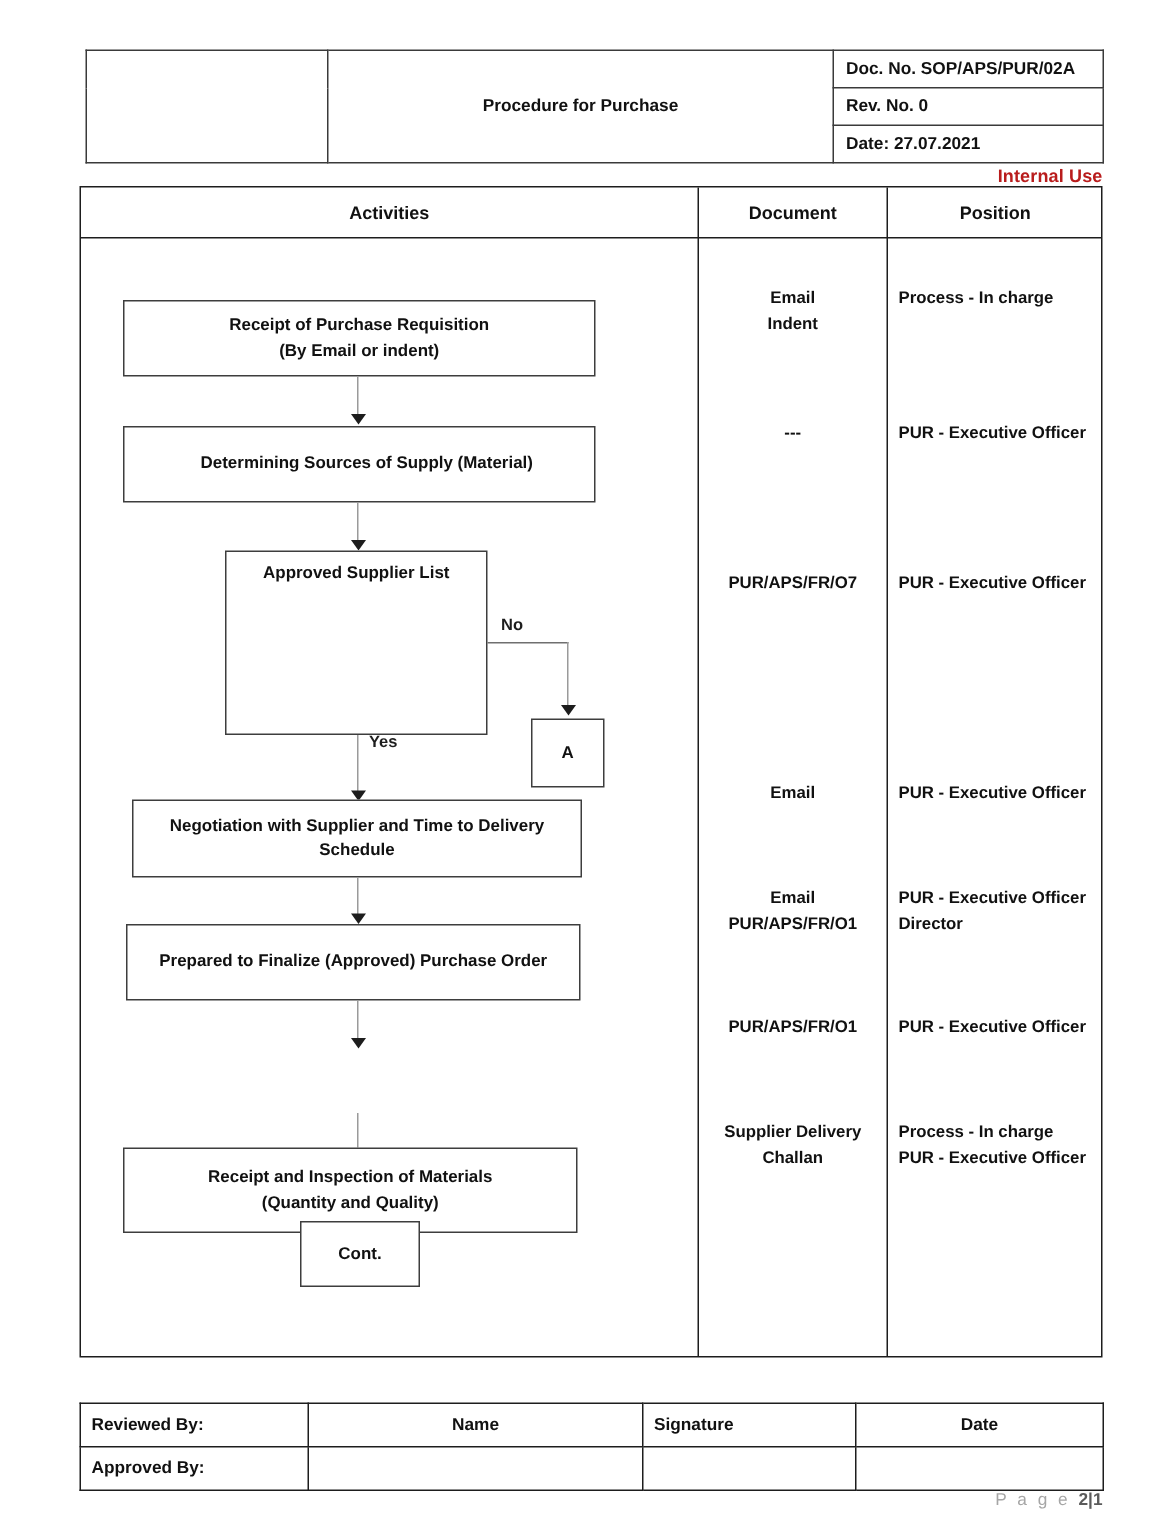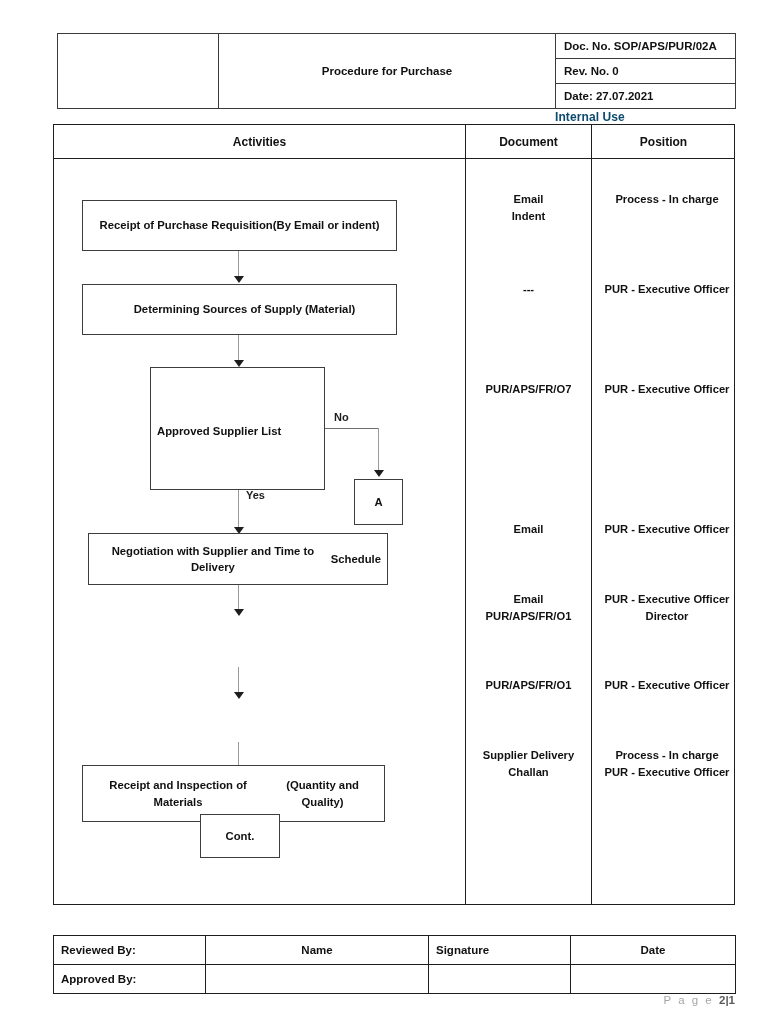--- a/index.html
+++ b/index.html
@@ -38,24 +38,24 @@
     width: 337px;
     text-align: center;
     font-size: 13px;
   }
   .hdr-meta { width: 180px; height: 25px; }
 
   #internal-use {
     position: absolute;
     left: 555px; top: 110px;
     width: 180px;
-    text-align: left;
+    text-align: right;
     font-size: 12px;
     font-weight: bold;
-    color: #0c4a6e;
+    color: #b91c1c;
     letter-spacing: .1px;
   }
 
   
   #main-table {
     position: absolute;
     left: 53px; top: 124px;
     width: 682px; height: 781px;
     border: 1.4px solid #1d1d1d;
     background: #fff;
@@ -88,21 +88,21 @@
   #flow {
     position: absolute;
     left: 0; top: 33px;
     width: 411px; height: 746px;
   }
   .pbox {
     position: absolute;
     border: 1.4px solid #3d3d3d;
     background: #ffffff;
     display: flex;
-    flex-direction: row;
+    flex-direction: column;
     align-items: center;
     justify-content: center;
     text-align: center;
     font-size: 11.3px;
     font-weight: bold;
     line-height: 1.45;
     padding: 0 6px;
   }
   .pbox.top-align {
     justify-content: flex-start;
@@ -142,21 +142,21 @@
     font-size: 11.2px;
     font-weight: bold;
     line-height: 1.5;
   }
   .doc-cell {
     left: 412px; width: 125px;
     text-align: center;
   }
   .pos-cell {
     left: 545px; width: 136px;
-    text-align: center;
+    text-align: left;
   }
 
   
   #sig-table {
     position: absolute;
     left: 53px; top: 935px;
     width: 682px;
     border-collapse: collapse;
     table-layout: fixed;
   }
@@ -257,20 +257,23 @@
       <div class="edge-label" style="left:192px; top:331px;">Yes</div>
 
       <div class="pbox" style="left:34px; top:375px; width:300px; height:52px;">
         <span class="pbox-line">Negotiation with Supplier and Time to Delivery</span>
         <span class="pbox-line">Schedule</span>
       </div>
 
       <div class="vline" style="left:184px; top:427px; height:27px;"></div>
       <div class="arrow-down" style="left:179.5px; top:451px;"></div>
 
+      <div class="pbox" style="left:30px; top:458px; width:303px; height:51px;">
+        <span class="pbox-line">Prepared to Finalize (Approved) Purchase Order</span>
+      </div>
 
       <div class="vline" style="left:184px; top:509px; height:28px;"></div>
       <div class="arrow-down" style="left:179.5px; top:534px;"></div>
 
 
       <div class="vline" style="left:184px; top:584px; height:28px;"></div>
       <div class="arrow-down" style="left:179.5px; top:609px;"></div>
 
       <div class="pbox" style="left:28px; top:607px; width:303px; height:57px;align-items:center;">
         <span class="pbox-line">Receipt and Inspection of Materials</span>

